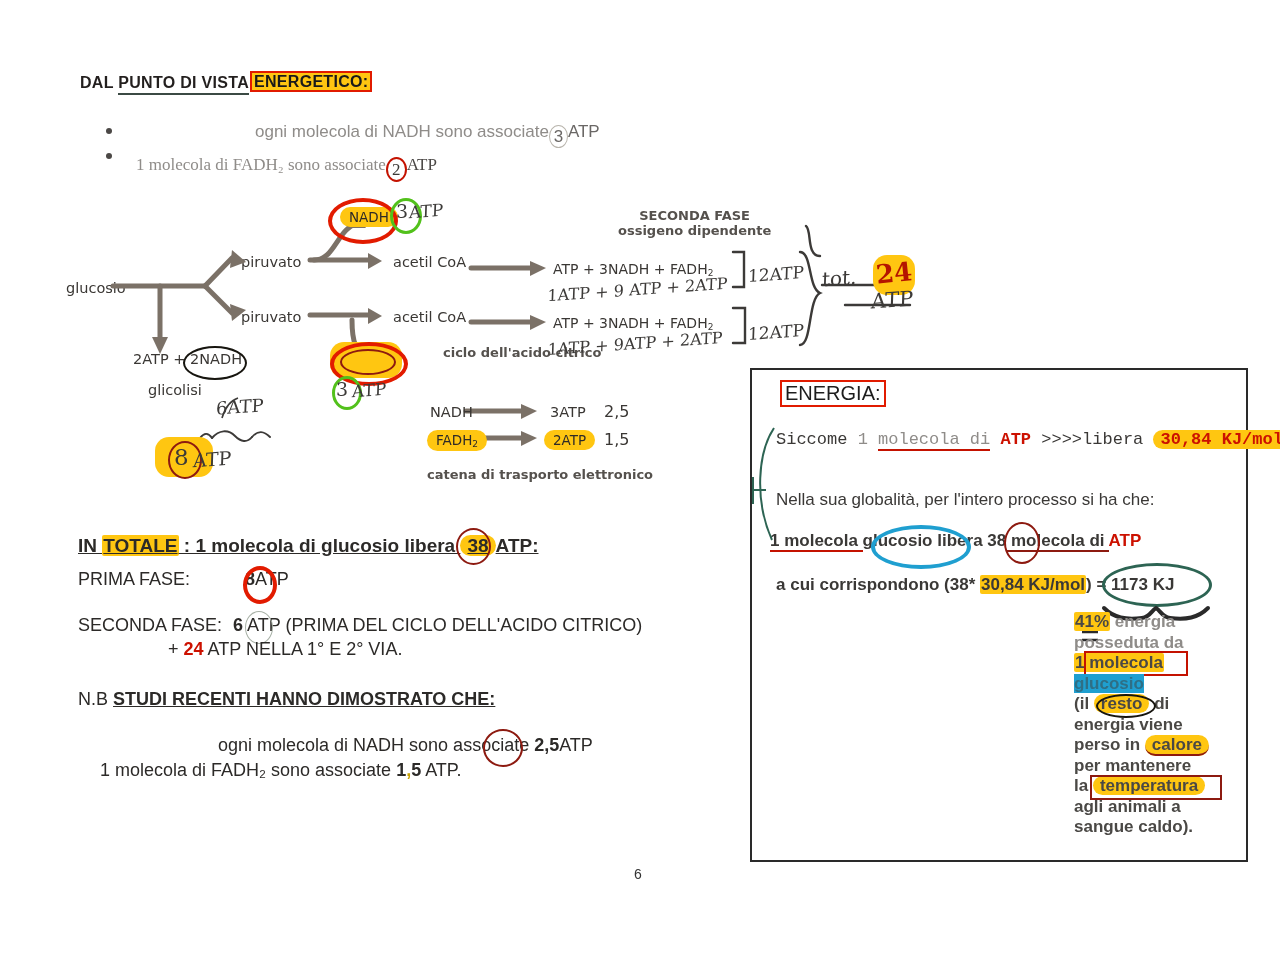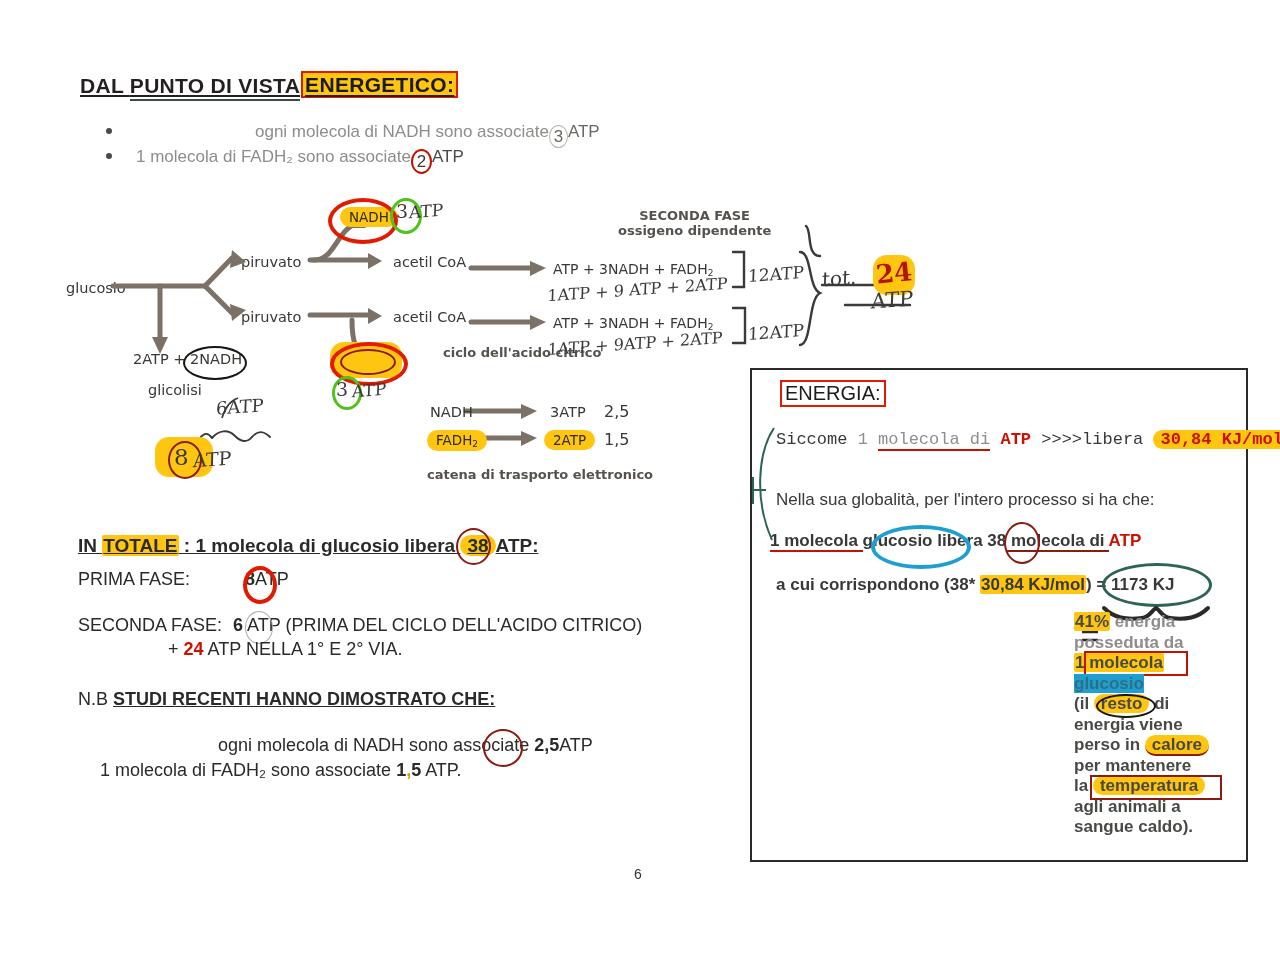--- a/index.html
+++ b/index.html
@@ -13,34 +13,34 @@
   }
   .abs{position:absolute;}
   .hl{background:#FFC611;padding:0 1px;border-radius:2px;margin-top:40px;}
   .hl-round{background:#FFC611;padding:0 7px;border-radius:11px;}
   .redbold{color:#CC1100;font-weight:bold;}
   .grey{color:#8f8c89;}
   .u{text-decoration:underline;}
   .b{font-weight:bold;}
 
   
-  #heading{left:80px;top:74px;font-size:21px;font-weight:bold;letter-spacing:.3px;white-space:nowrap;text-decoration:underline;}
+  #heading{left:80px;top:74px;font-size:16px;font-weight:bold;letter-spacing:.3px;white-space:nowrap;}
   #heading .seg-u{border-bottom:2px solid #3b4a44;padding-bottom:2px;}
   #heading .boxed{
     background:#FFC611;color:#1a1a1a;
     border:2.5px solid #E11B00;padding:0 2px;margin-left:1px;
     position:relative;top:-1px;
   }
 
   
   #bullets{left:100px;top:122px;font-size:17px;color:#4b4846;}
   #bullets .row{position:relative;height:25px;white-space:nowrap;}
   #bullets .dot{position:absolute;left:6px;top:6px;width:6px;height:6px;border-radius:50%;background:#4b4846;}
   #bullets .t1{position:absolute;left:155px;top:0;color:#6a6765;}
-  #bullets .t2{position:absolute;left:36px;top:0;color:#4b4846;}
+  #bullets .t2{position:absolute;left:36px;top:8px;color:#4b4846;font-family:Liberation Serif, serif;}
   .circ-thin{
     display:inline-block;border:1.6px solid #b9b5ad;border-radius:50%;
     width:17px;height:21px;line-height:21px;text-align:center;
     vertical-align:-5px;
   }
   .circ-red{
     display:inline-block;border:2.2px solid #C41200;border-radius:50%;
     width:17px;height:21px;line-height:21px;text-align:center;
     vertical-align:-5px;color:#3b3936;
   }

